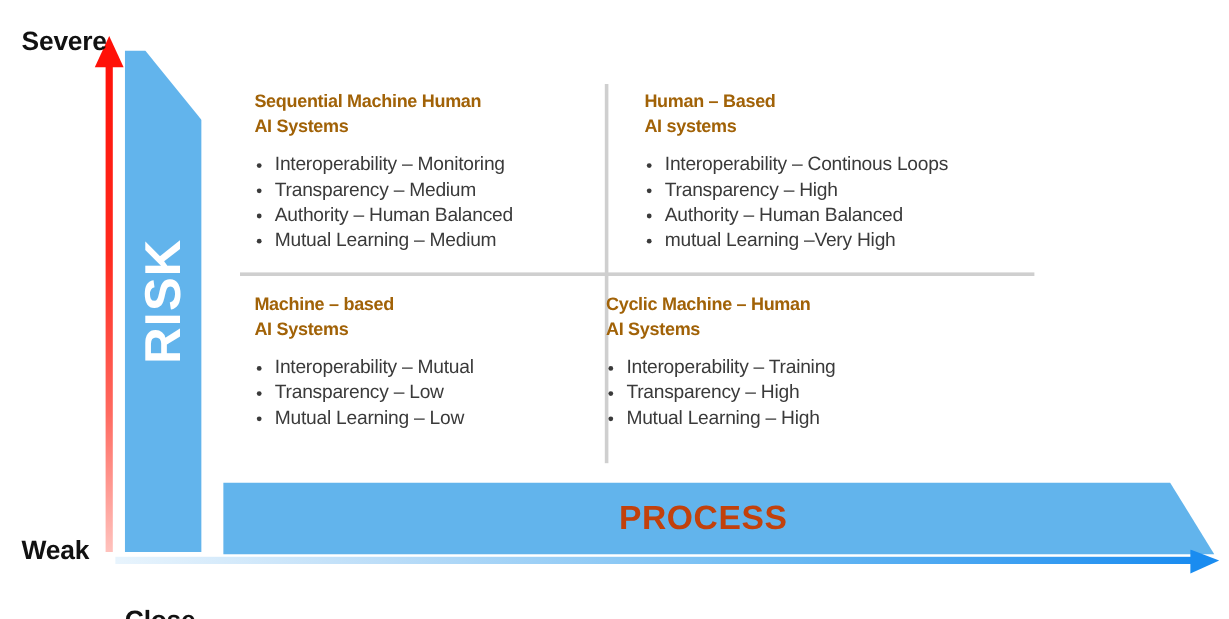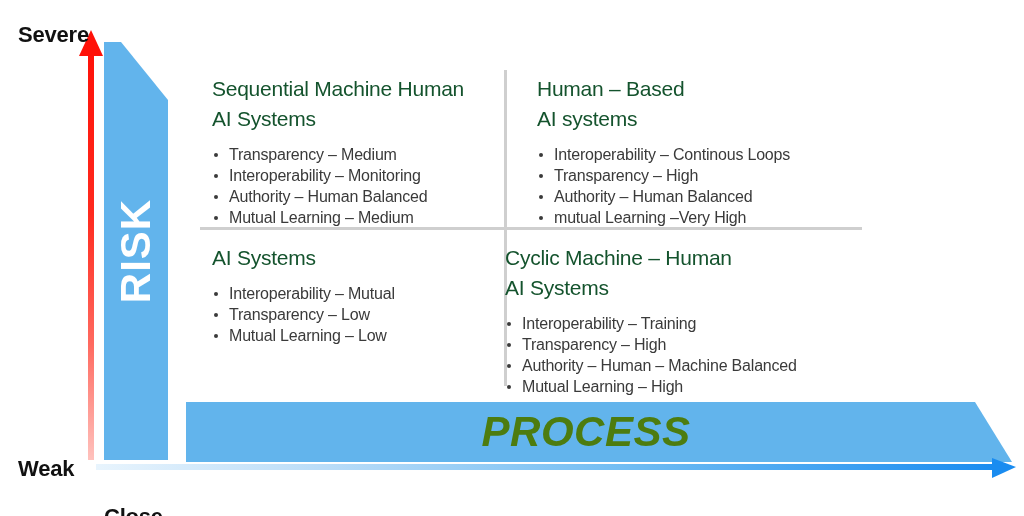--- a/index.html
+++ b/index.html
@@ -22,21 +22,21 @@
   .axis-label {
     position: absolute;
     font-family: "Liberation Sans", sans-serif;
     font-weight: bold;
     font-size: 22px;
     color: #111111;
     letter-spacing: -0.2px;
     white-space: nowrap;
   }
   #label-severe { left: 18px;  top: 22px; }
-  #label-weak   { left: 18px;  top: 446px; margin-top: 10px; }
+  #label-weak   { left: 18px;  top: 446px; }
   #label-close  { left: 104px; top: 504px; }
   #label-open   { left: 952px; top: 480px; margin-top: 44px; }
 
   
   #risk-arrow {
     position: absolute;
     left: 78px;
     top: 30px;
     width: 26px;
     height: 430px;
@@ -85,27 +85,26 @@
     left: 186px;
     top: 402px;
     width: 800px;
     height: 60px;
     display: flex;
     align-items: center;
     justify-content: center;
     pointer-events: none;
   }
   #process-band-text span {
-    color: #4d7c0f;
-    font-family: "Liberation Sans", sans-serif;
-    font-weight: bold;
-    font-size: 42px;
+    color: #c2410c;
+    font-family: "Liberation Sans", sans-serif;
+    font-weight: bold;
+    font-size: 28px;
     letter-spacing: 0.5px;
     white-space: nowrap;
-    font-style: italic;
   }
 
   
   #process-arrow {
     position: absolute;
     left: 96px;
     top: 458px;
     width: 920px;
     height: 22px;
   }
@@ -131,24 +130,24 @@
   .quadrant {
     position: absolute;
   }
   #quadrant-tl { left: 212px; top: 74px;  width: 290px; }
   #quadrant-tr { left: 537px; top: 74px;  width: 420px; }
   #quadrant-bl { left: 212px; top: 243px; width: 290px; }
   #quadrant-br { left: 505px; top: 243px; width: 420px; }
 
   .quad-title {
     font-family: "Liberation Sans", sans-serif;
-    font-weight: normal;
-    font-size: 21px;
+    font-weight: bold;
+    font-size: 15px;
     line-height: 1.42;
-    color: #14532d;
+    color: #a16207;
     margin: 0 0 10px 0;
     letter-spacing: -0.25px;
   }
   .quad-title .t2 { display: block; }
 
   .quad-list {
     list-style: none;
     margin: 0;
     padding: 0;
   }
@@ -204,60 +203,60 @@
 
   <div id="divider-vertical"></div>
   <div id="divider-horizontal"></div>
 
   <div class="quadrant" id="quadrant-tl">
     <h2 class="quad-title">
       <span class="t1">Sequential Machine Human</span>
       <span class="t2">AI Systems</span>
     </h2>
     <ul class="quad-list">
+      <li>Interoperability – Monitoring</li>
       <li>Transparency – Medium</li>
-      <li>Interoperability – Monitoring</li>
       <li>Authority – Human Balanced</li>
       <li>Mutual Learning – Medium</li>
     </ul>
   </div>
 
   <div class="quadrant" id="quadrant-tr">
     <h2 class="quad-title">
       <span class="t1">Human – Based</span>
       <span class="t2">AI systems</span>
     </h2>
     <ul class="quad-list">
       <li>Interoperability – Continous Loops</li>
       <li>Transparency – High</li>
       <li>Authority – Human Balanced</li>
       <li>mutual Learning –Very High</li>
     </ul>
   </div>
 
   <div class="quadrant" id="quadrant-bl">
     <h2 class="quad-title">
+      <span class="t1">Machine – based</span>
       <span class="t2">AI Systems</span>
     </h2>
     <ul class="quad-list">
       <li>Interoperability – Mutual</li>
       <li>Transparency – Low</li>
       <li>Mutual Learning – Low</li>
     </ul>
   </div>
 
   <div class="quadrant" id="quadrant-br">
     <h2 class="quad-title">
       <span class="t1">Cyclic Machine – Human</span>
       <span class="t2">AI Systems</span>
     </h2>
     <ul class="quad-list">
       <li>Interoperability – Training</li>
       <li>Transparency – High</li>
-      <li>Authority – Human – Machine Balanced</li>
       <li>Mutual Learning – High</li>
     </ul>
   </div>
 
   <div id="process-band">
     <svg width="826" height="60" viewBox="0 0 826 60" preserveAspectRatio="none" xmlns="http://www.w3.org/2000/svg">
       <polygon points="0,0 789,0 826,60 0,60" fill="#62b4ec"></polygon>
     </svg>
   </div>
   <div id="process-band-text">

